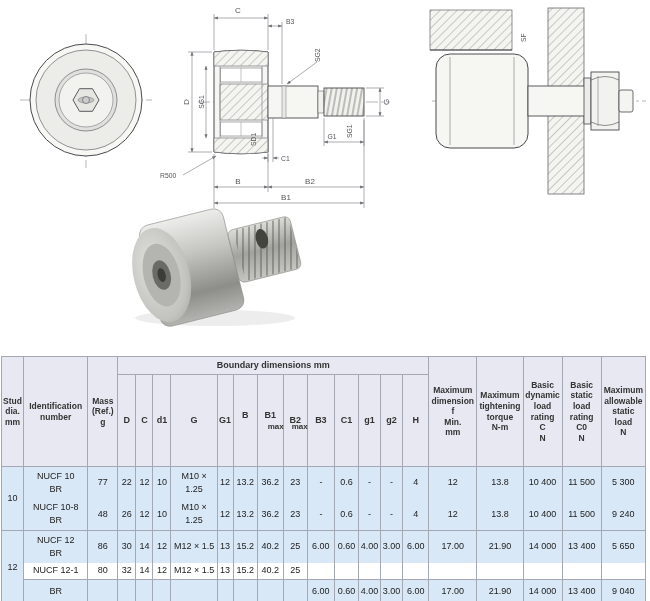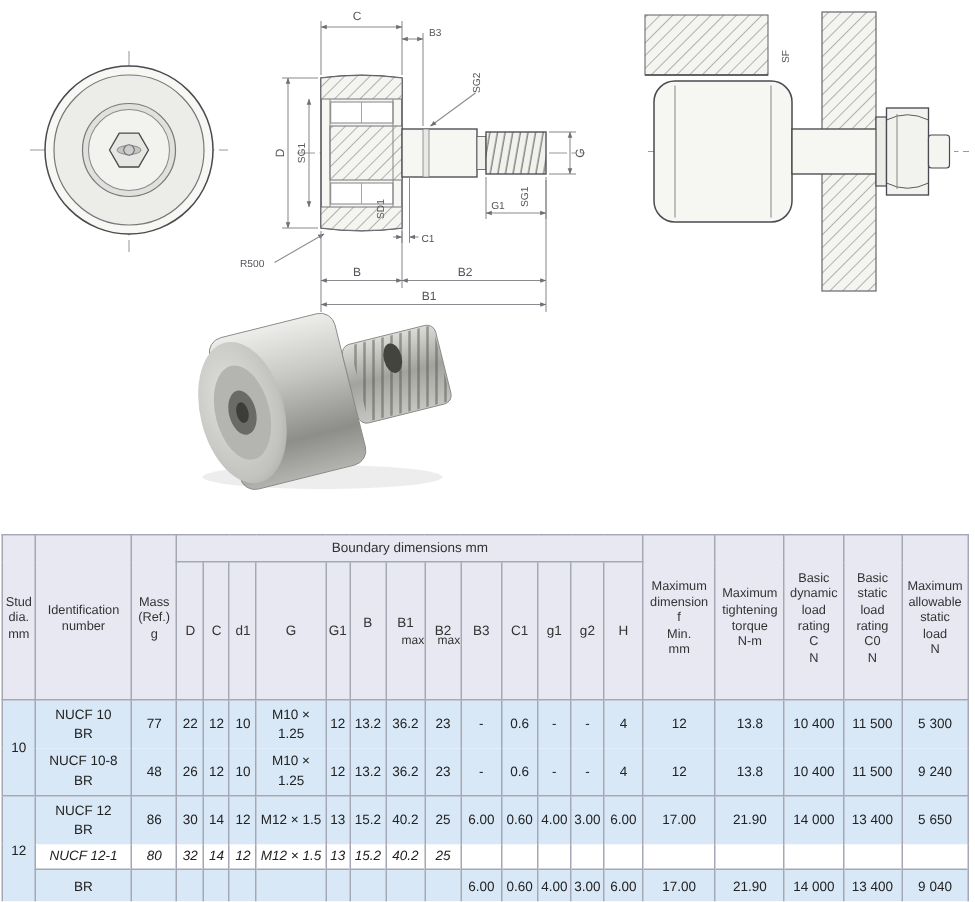--- a/index.html
+++ b/index.html
@@ -7,28 +7,28 @@
   body { font-family:"Liberation Sans", sans-serif; background:#fff; }
   .page { width:650px; height:601px; background:#fff; overflow:hidden; position:relative; }
   .drawing-area { width:650px; height:356px; overflow:hidden; }
 
   
   table.spec { border-collapse:collapse; table-layout:fixed; width:645px; margin-left:1px; }
   table.spec th, table.spec td {
     border:1px solid #a4a8b4; padding:0 1px; text-align:center; vertical-align:middle;
     font-weight:normal; color:#333;
   }
-  table.spec th { background:#e8e8f2; font-size:8.5px; line-height:1.25; white-space:pre-line; }
+  table.spec th { background:#e8e8f2; font-size:8.5px; line-height:1.25; white-space:pre-line;font-weight:bold; }
   tr.h1 { height:18px; } tr.h1 th.boundary { font-size:9px; }
   tr.h2 { height:92px; } tr.h2 th { font-size:9px; }
   .dim-sub { font-size:8px; line-height:1.15;padding-left:33px; }
   table.spec td { font-size:9px; line-height:1.45; color:#222; }
   td.id { color:#e0722c; font-weight:bold; }
   td.stud { color:#333; }
-  tr.r32 { height:32px; } tr.r17 { height:17px;font-style:italic; } tr.r24 { height:24px; }
+  tr.r32 { height:32px; } tr.r17 { height:17px; } tr.r24 { height:24px; }
   tr.bg-blue > td { background:#d8e8f6; }
   tr.bg-white > td { background:#ffffff; }
   td.bgb { background:#d8e8f6; }
   tr.nb > td { border-bottom:none; }
   tr.nt > td { border-top:none; }
   td.ntc { border-top:none; }
   td.bt { border-top:1px solid #a4a8b4; }
 
   
   .cl { stroke:#9a9aa0; stroke-width:0.7; stroke-dasharray:12 3 3 3; fill:none; }

